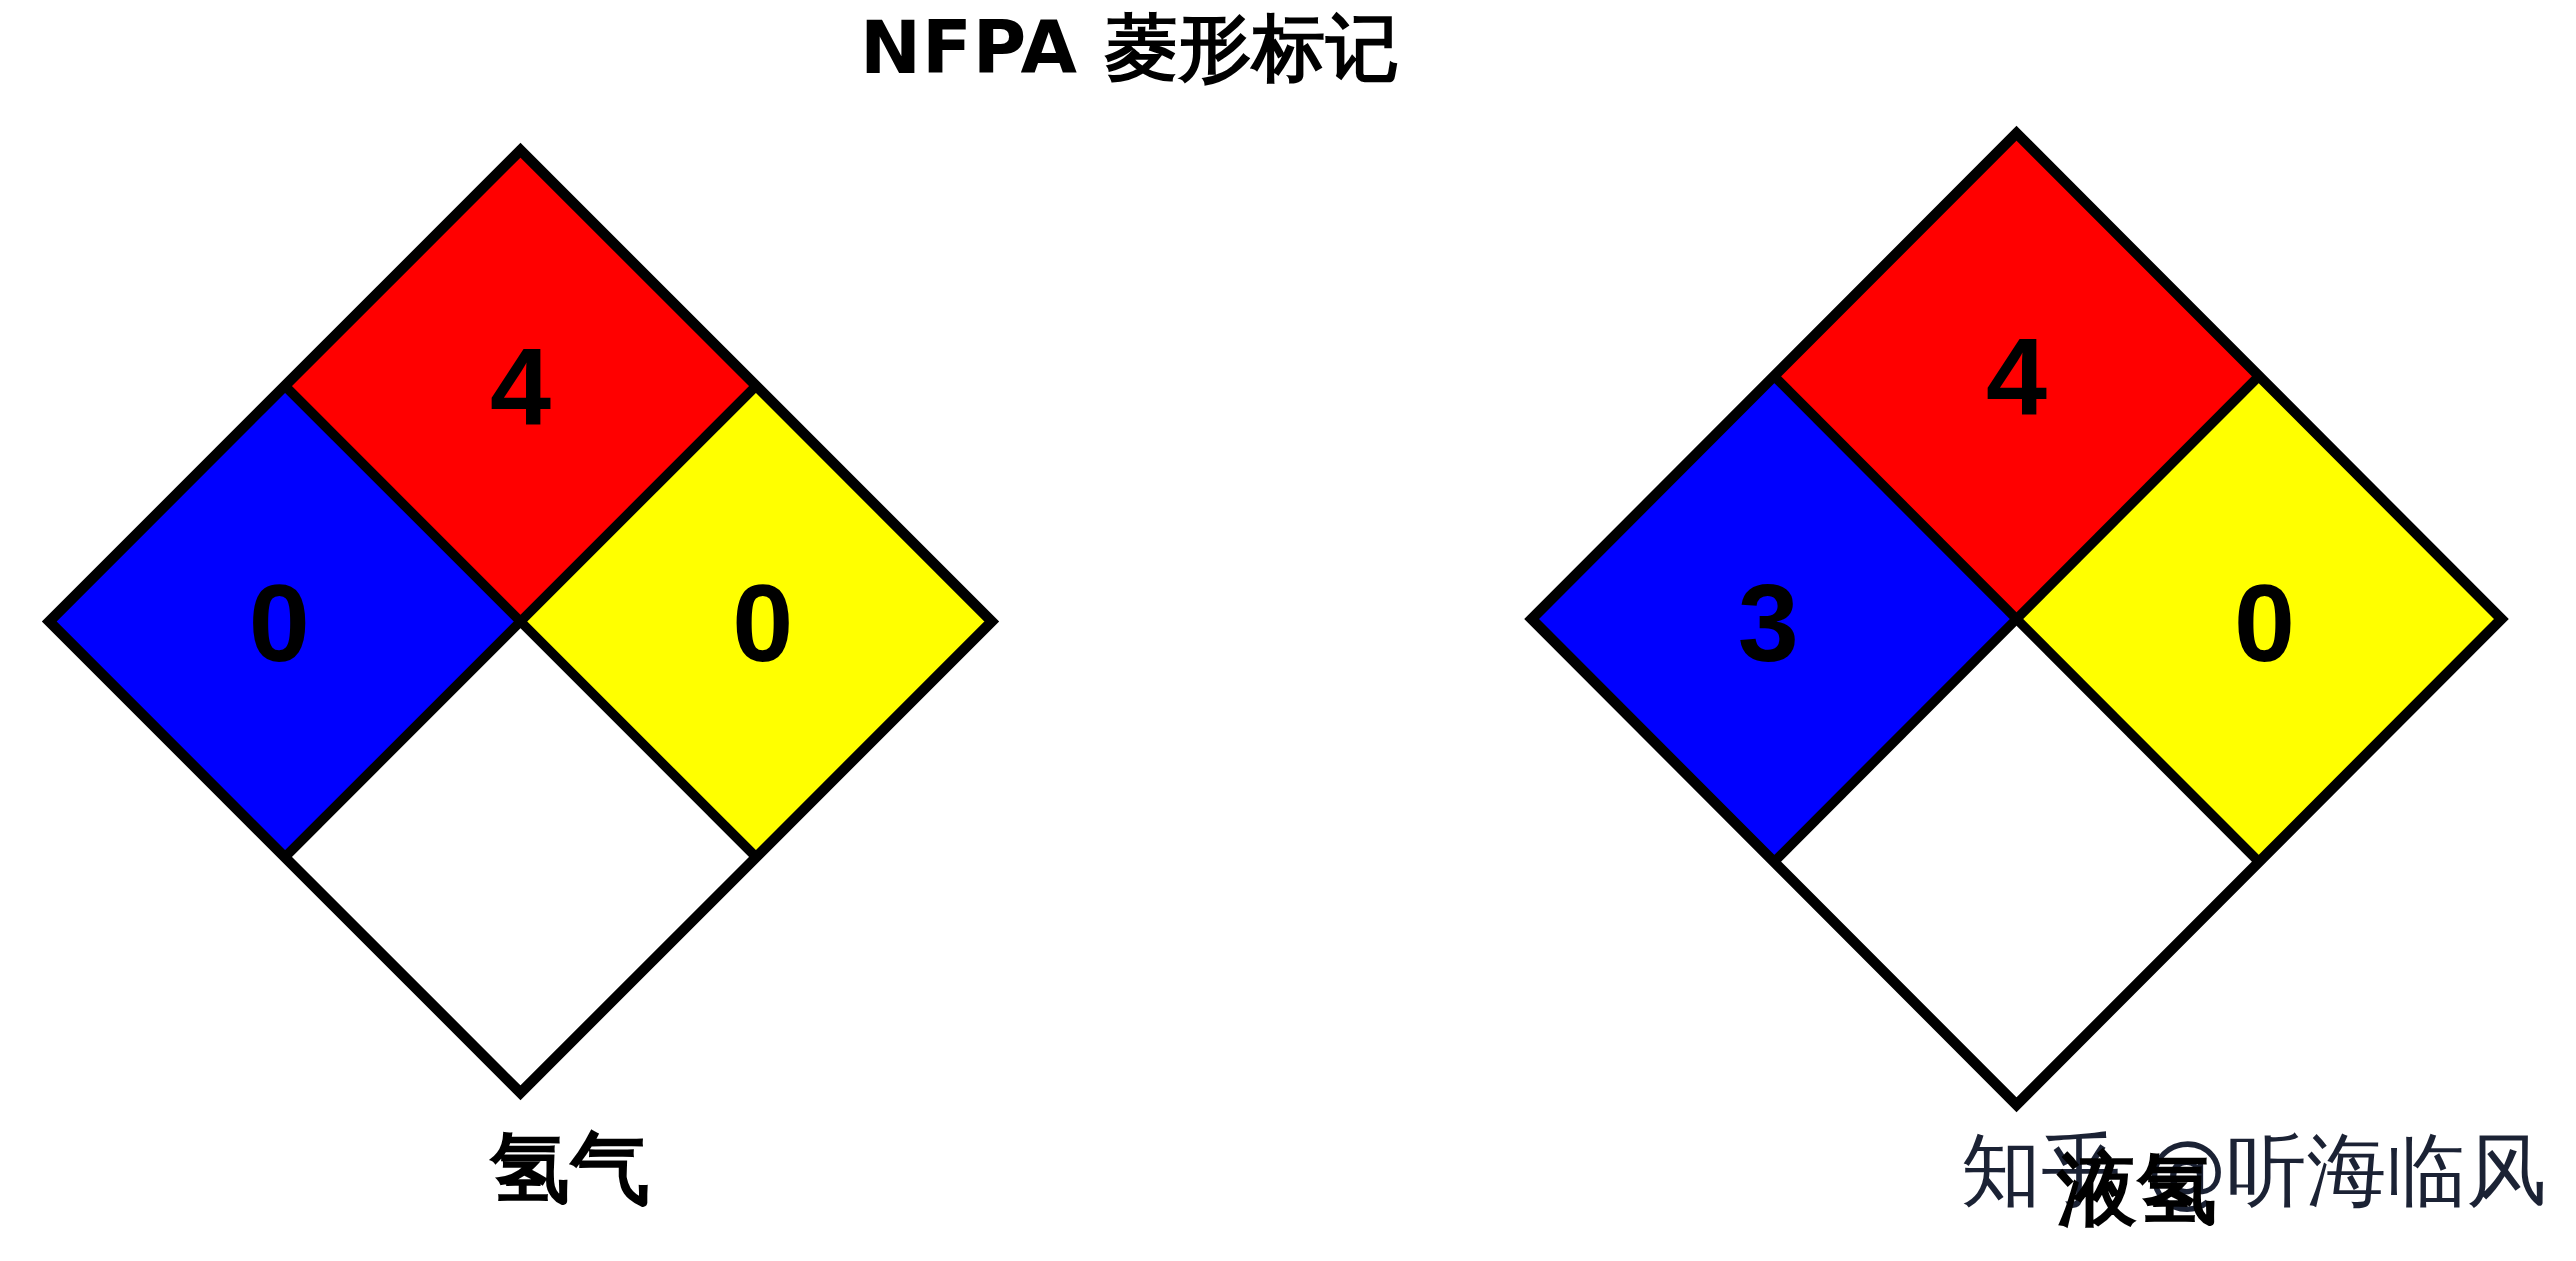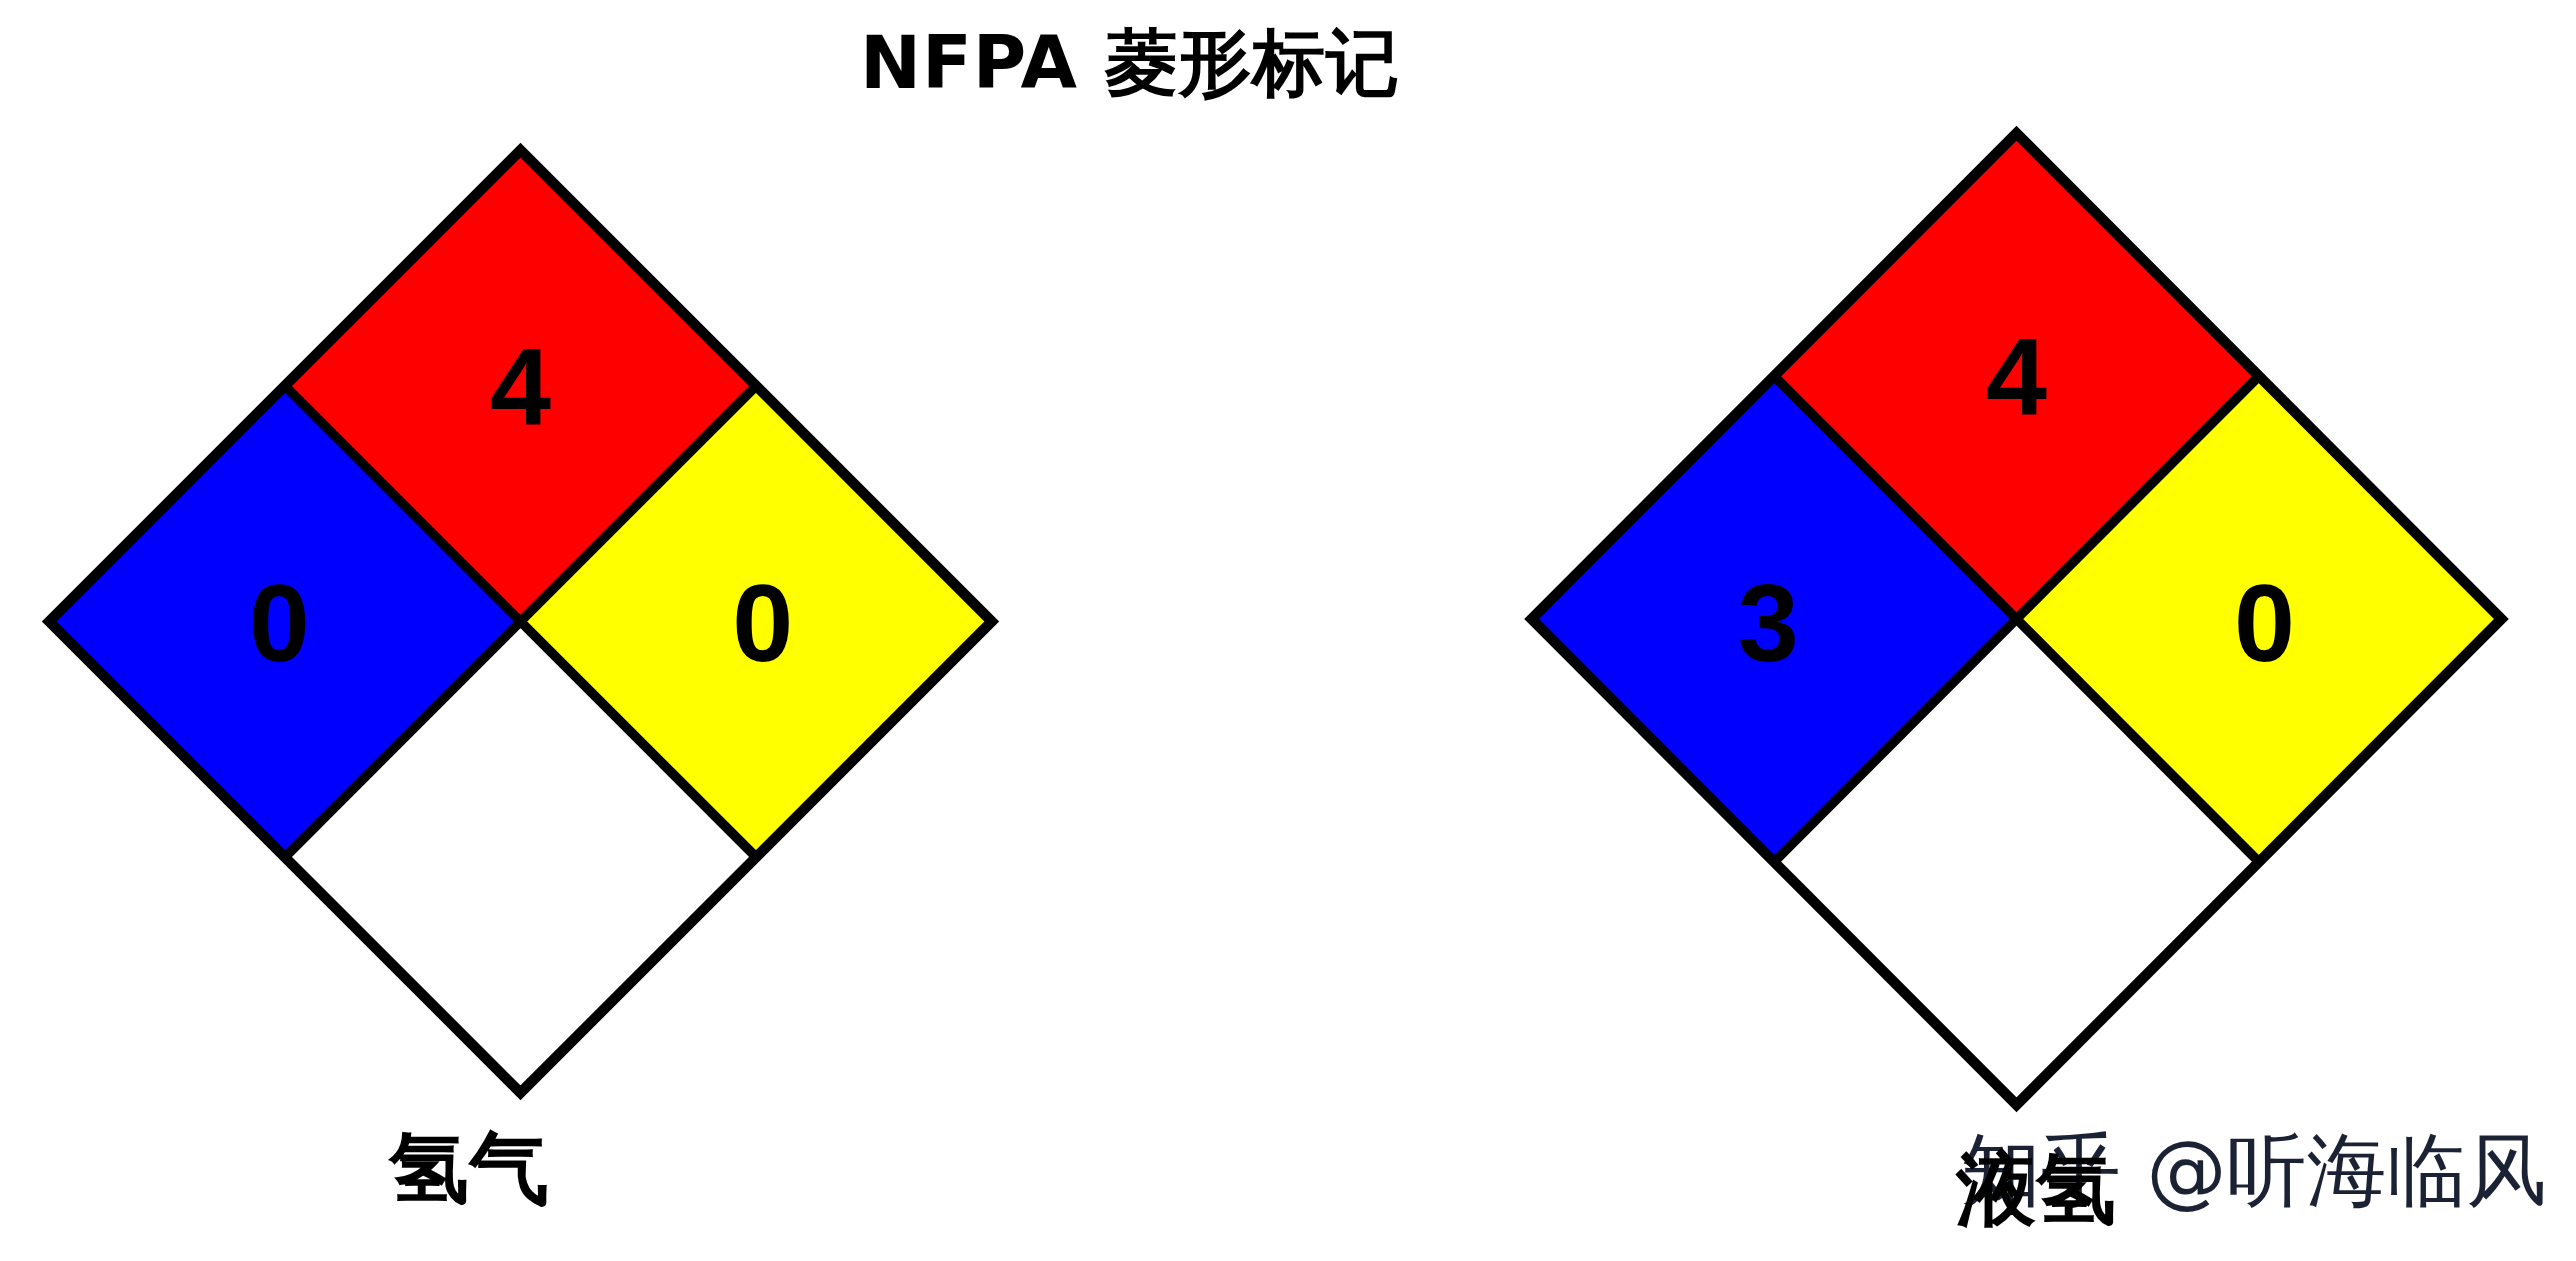--- a/index.html
+++ b/index.html
@@ -1,31 +1,31 @@
 <!DOCTYPE html>
 <html style="font-size:14px"><head>
 <meta charset="utf-8">
 <style>
   html, body { margin: 0; padding: 0; background: #ffffff; }
   body { width: 2576px; height: 1262px; position: relative; overflow: hidden; }
   .title {
-    position: absolute; left: 0; width: 2260px; top: 19px; text-align: center;
+    position: absolute; left: 0; width: 2260px; top: 4px; text-align: center;
     font-family: "DejaVu Sans", "Liberation Sans", sans-serif; font-weight: bold;
     font-size: 73px; color: #000; line-height: 87px; letter-spacing: 0.9px;
   }
   .diamond { position: absolute; }
   .diamond svg { display: block; overflow: visible; }
   .digit {
     font-family: "Liberation Sans", "DejaVu Sans", sans-serif; font-weight: bold;
     font-size: 126px; fill: #000;
   }
   .label {
     position: absolute; font-family: "DejaVu Sans", "Liberation Sans", sans-serif;
     font-weight: bold; font-size: 80px; color: #000; line-height: 87px; white-space: nowrap;
-    text-align: left;
+    text-align: right;
   }
   .watermark {
     position: absolute; font-family: "DejaVu Sans", "Liberation Sans", sans-serif;
     font-size: 80px; color: #0f172a; line-height: 96px; white-space: nowrap; opacity: 0.95;
   }
 </style>
 </head>
 <body>
 
 <div class="title">NFPA 菱形标记</div>

